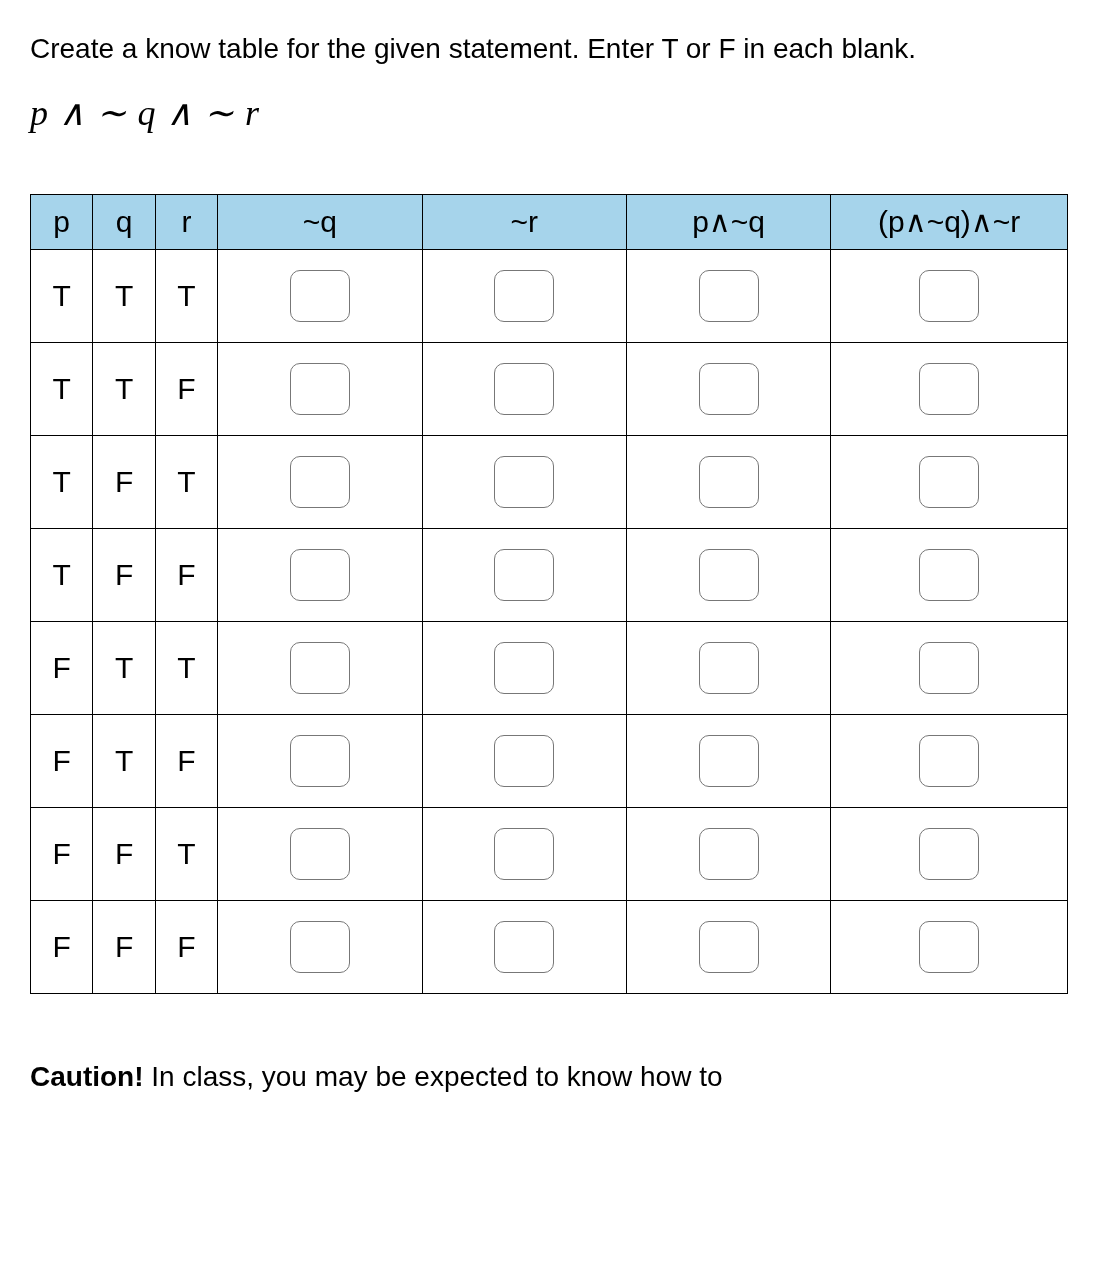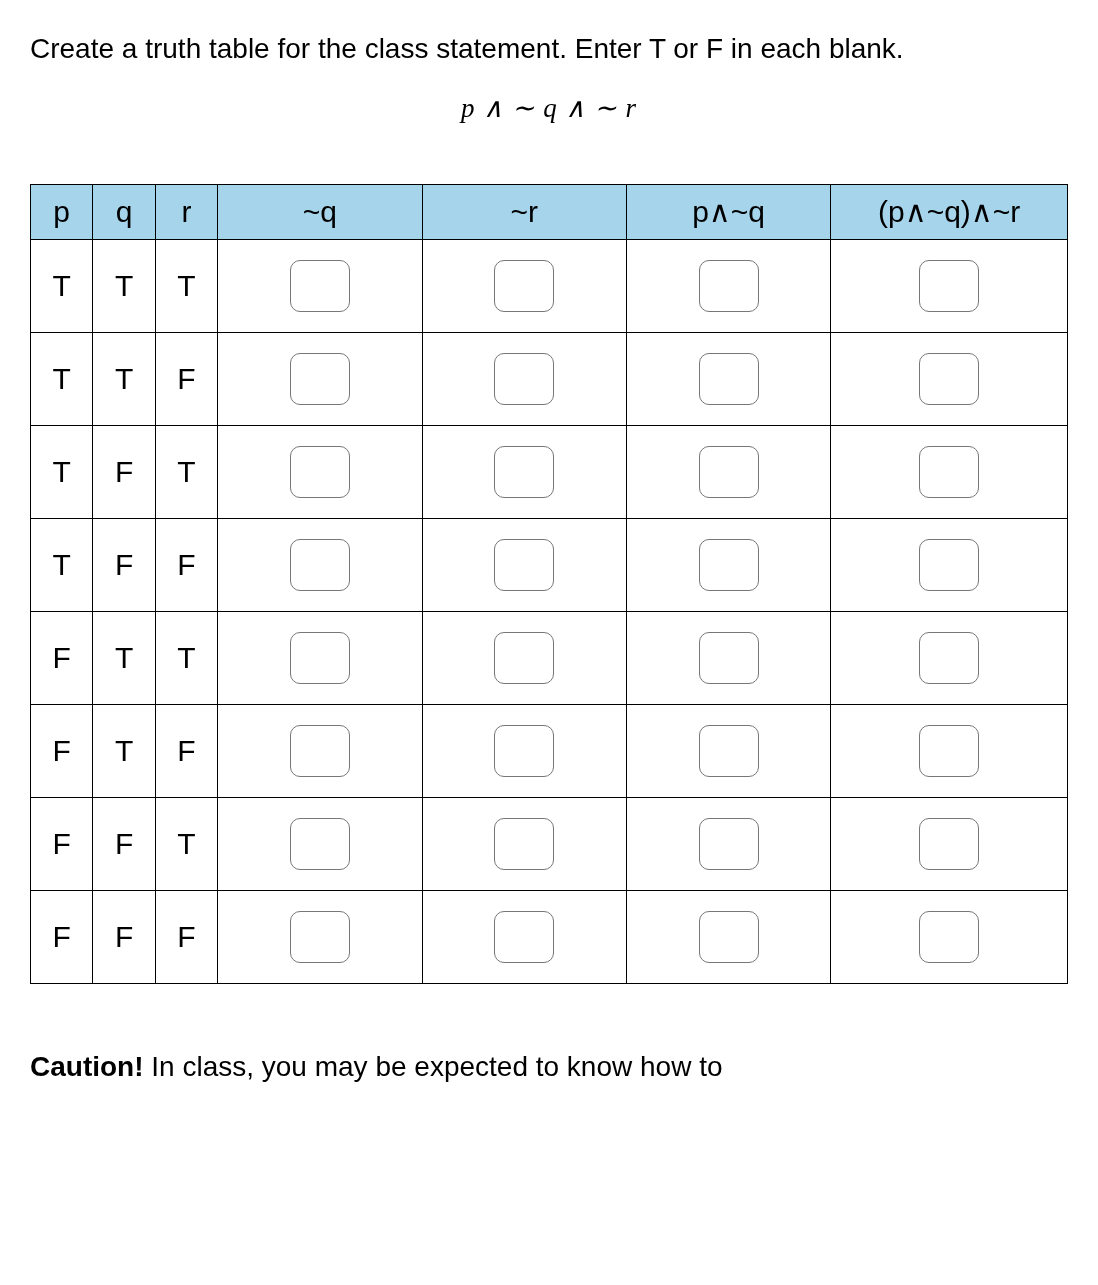--- a/index.html
+++ b/index.html
@@ -12,24 +12,23 @@
     box-sizing: border-box;
     background: #fff;
   }
   .instructions {
     margin-bottom: 24px;
     line-height: 1.35;
   }
   .statement {
     font-family: "Times New Roman", serif;
     font-style: italic;
-    font-size: 27px;
+    font-size: 36px;
     margin-bottom: 60px;
     letter-spacing: 1px;
-    text-align: center;
   }
   table.truth {
     border-collapse: collapse;
     width: 100%;
     table-layout: fixed;
   }
   table.truth th, table.truth td {
     border: 1px solid #000;
     text-align: center;
     vertical-align: middle;
@@ -64,21 +63,21 @@
   .caution {
     margin-top: 64px;
     font-size: 28px;
     line-height: 1.35;
   }
   .caution .label { font-weight: bold; }
 </style>
 </head>
 <body>
 
-<div class="instructions">Create a truth table for the class statement.  Enter T or F in each blank.</div>
+<div class="instructions">Create a know table for the given statement.  Enter T or F in each blank.</div>
 
 <div class="statement">p ∧ ∼ q ∧ ∼ r</div>
 
 <table class="truth">
   <colgroup>
     <col class="c-small">
       <col class="c-small">
       <col class="c-small">
     <col class="c-med">
       <col class="c-med">

